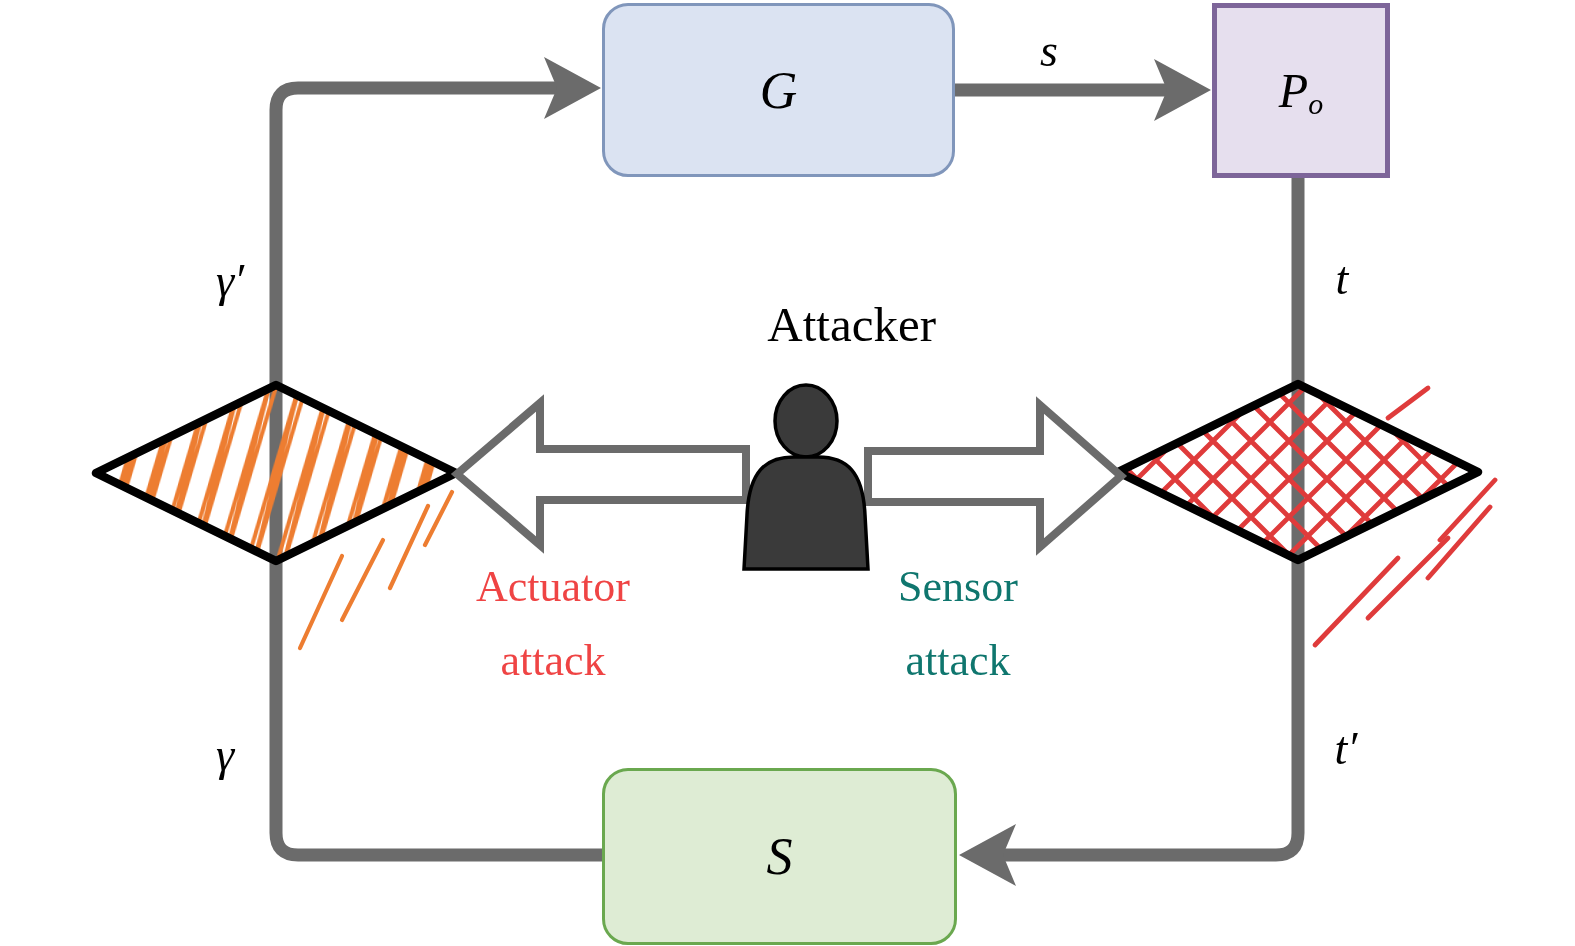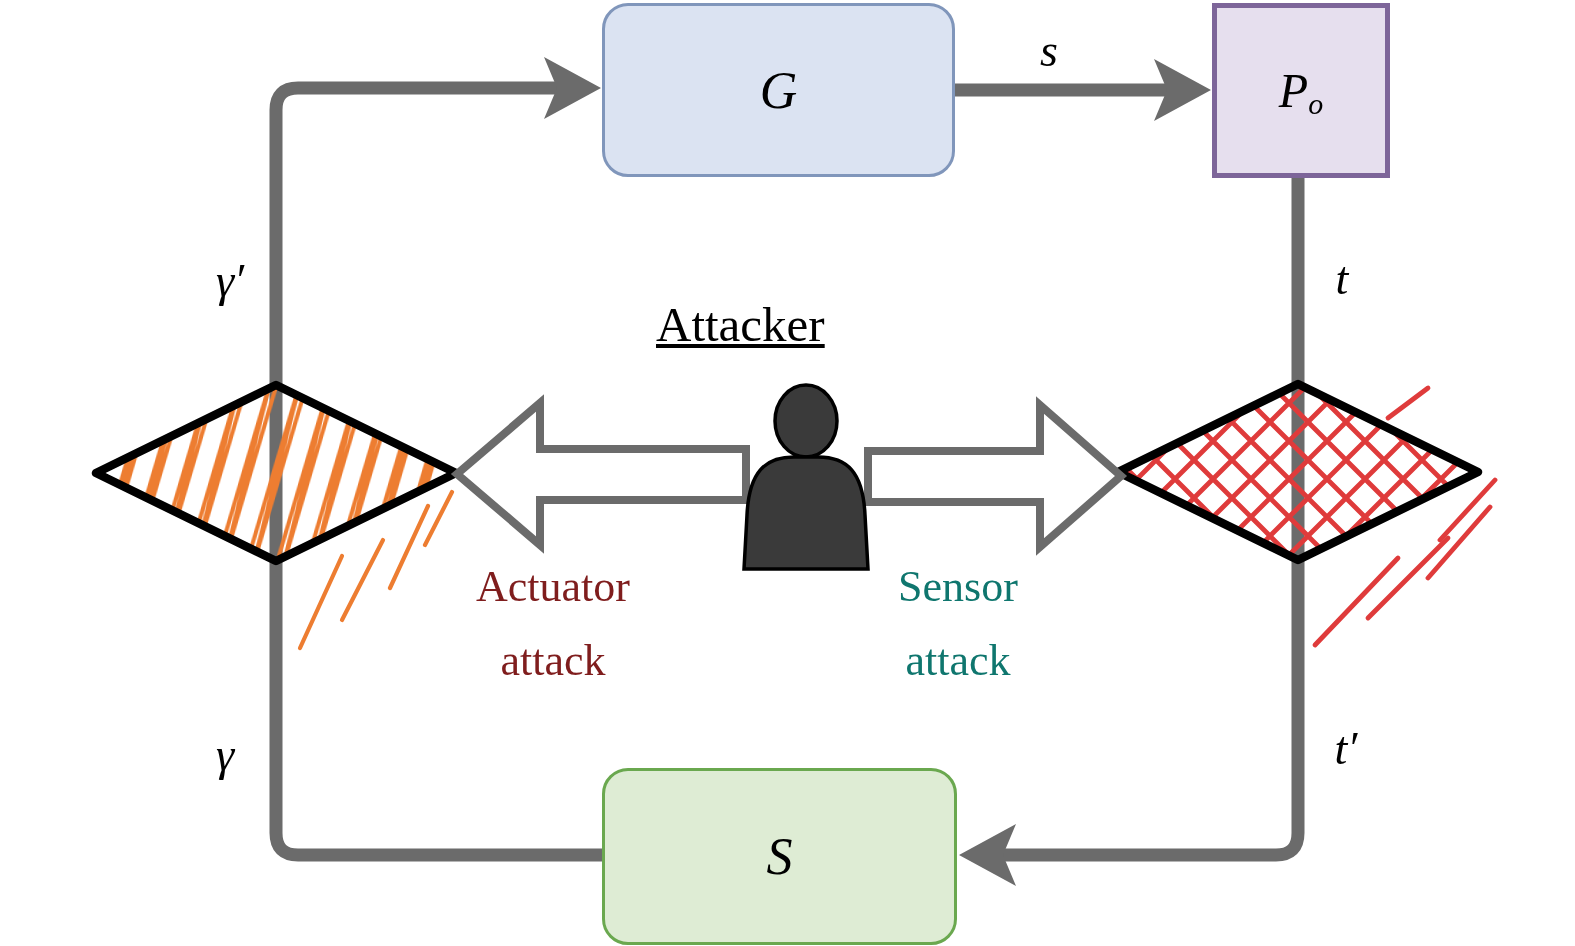--- a/index.html
+++ b/index.html
@@ -36,27 +36,27 @@
     position:absolute;font-style:italic;font-size:46px;color:#000;
     text-align:center;
   }
   #sig-gamma-prime{left:185px;top:254px;width:90px;}
   #sig-gamma{left:180px;top:728px;width:90px;}
   #sig-t{left:1307px;top:252px;width:70px;}
   #sig-t-prime{left:1306px;top:722px;width:80px;}
   #sig-s{left:1014px;top:24px;width:70px;}
   #attacker-label{
     position:absolute;left:656px;top:296px;width:280px;
-    text-align:left;font-size:49px;color:#000;text-decoration:underline;
+    text-align:right;font-size:49px;color:#000;
   }
   .attack-label{
     position:absolute;width:220px;text-align:center;
     font-size:44px;line-height:74px;
   }
-  #actuator-label{left:443px;top:550px;color:#7f1d1d;}
+  #actuator-label{left:443px;top:550px;color:#ef4444;}
   #sensor-label{left:848px;top:550px;color:#0f766e;}
 </style>
 </head>
 <body>
 
 <div id="canvas">
 
   <svg id="diagram-svg" width="1575" height="946" viewBox="0 0 1575 946">
     <defs>
       <clipPath id="clip-left-diamond">

